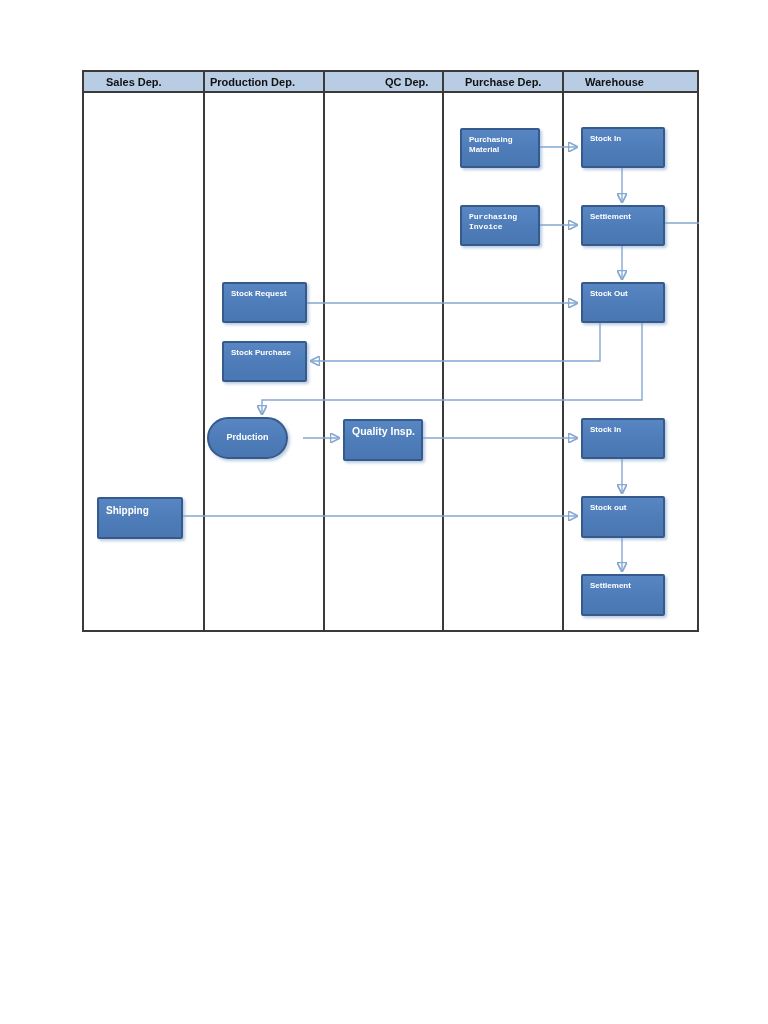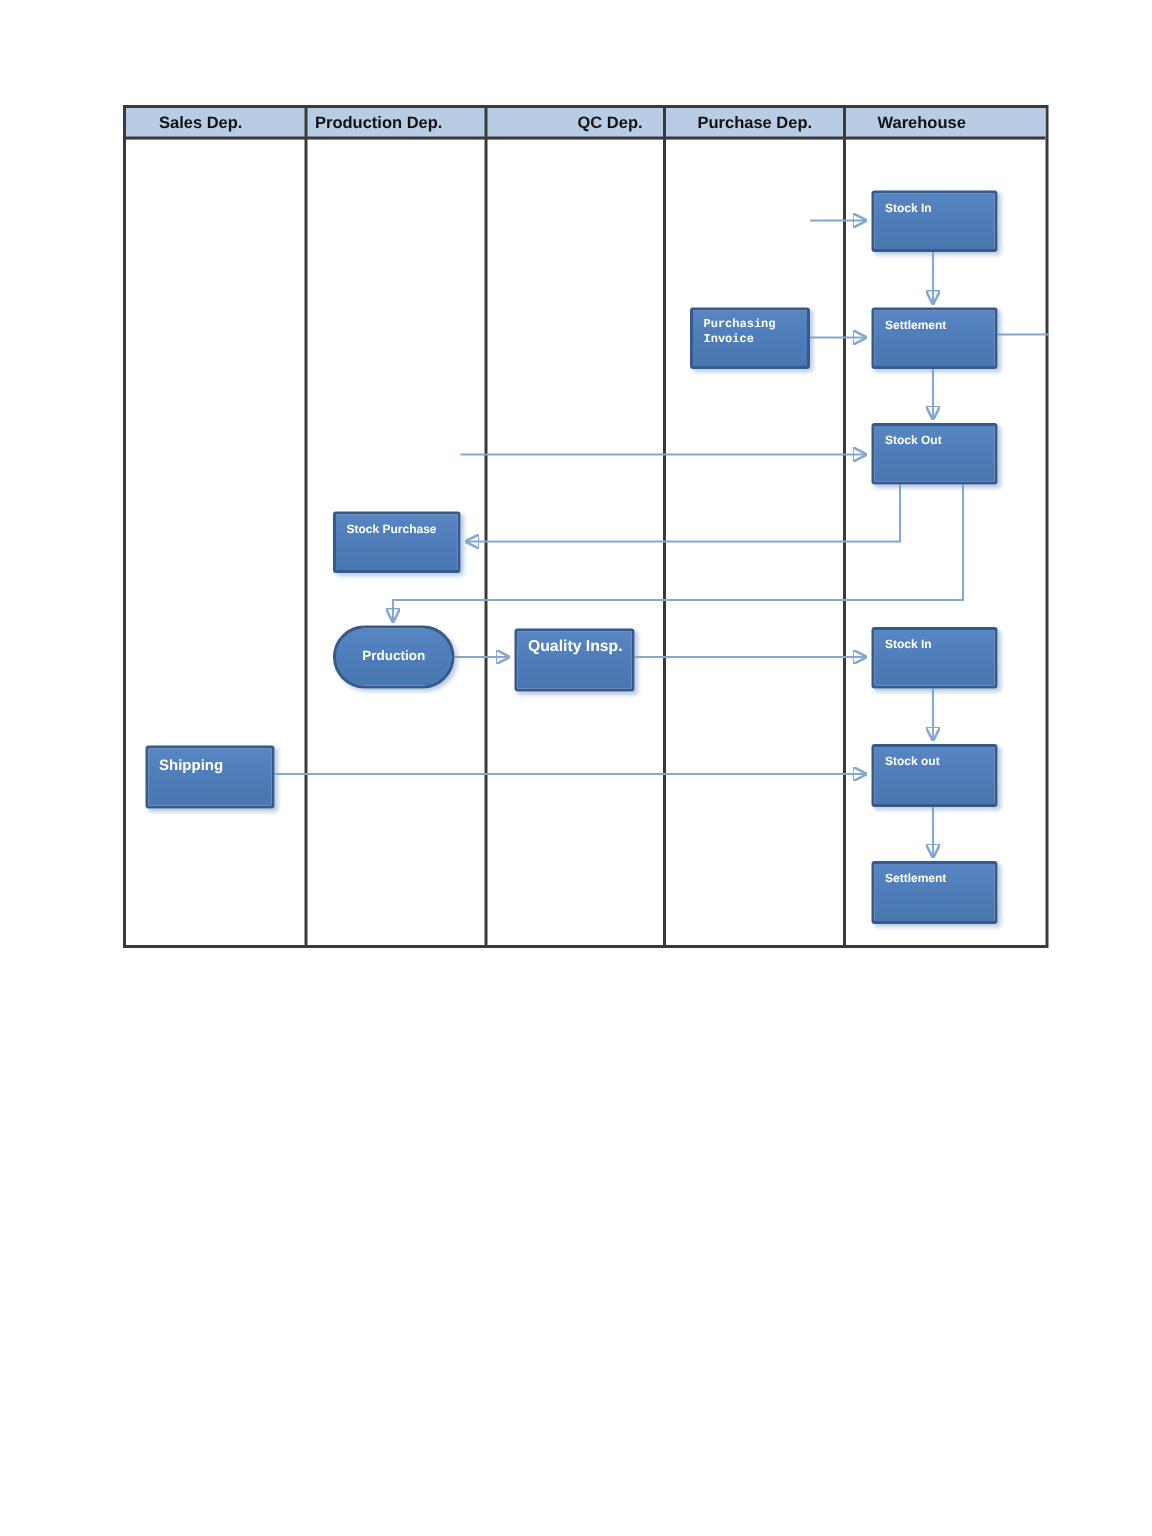--- a/index.html
+++ b/index.html
@@ -134,33 +134,35 @@
     <path d="M307 303 H577" marker-end="url(#arrow)"></path>
     <path d="M600 323 V361 H311" marker-end="url(#arrow)"></path>
     <path d="M642 323 V400 H262 V414" marker-end="url(#arrow)"></path>
     <path d="M303 438 H339" marker-end="url(#arrow)"></path>
     <path d="M423 438 H577" marker-end="url(#arrow)"></path>
     <path d="M622 459 V493" marker-end="url(#arrow)"></path>
     <path d="M183 516 H577" marker-end="url(#arrow)"></path>
     <path d="M622 538 V571" marker-end="url(#arrow)"></path>
   </svg>
 
+  <div class="node" style="left:460px; top:128px; width:80px; height:40px;">Purchasing Material</div>
 
   <div class="node" style="left:581px; top:127px; width:84px; height:41px;">Stock In</div>
 
   <div class="node" style="left:460px; top:205px; width:80px; height:41px;font-family:Liberation Mono, monospace;">Purchasing Invoice</div>
 
   <div class="node" style="left:581px; top:205px; width:84px; height:41px;">Settlement</div>
 
+  <div class="node" style="left:222px; top:282px; width:85px; height:41px;">Stock Request</div>
 
   <div class="node" style="left:581px; top:282px; width:84px; height:41px;">Stock Out</div>
 
   <div class="node" style="left:222px; top:341px; width:85px; height:41px;">Stock Purchase</div>
 
-  <div class="node stadium" style="left:222px; top:417px; width:81px; height:42px;">Prduction</div>
+  <div class="node stadium" style="left:207px; top:417px; width:81px; height:42px;">Prduction</div>
 
   <div class="node big-text" style="left:343px; top:419px; width:80px; height:42px;">Quality Insp.</div>
 
   <div class="node" style="left:581px; top:418px; width:84px; height:41px;">Stock In</div>
 
   <div class="node mid-text" style="left:97px; top:497px; width:86px; height:42px;">Shipping</div>
 
   <div class="node" style="left:581px; top:496px; width:84px; height:42px;">Stock out</div>
 
   <div class="node" style="left:581px; top:574px; width:84px; height:42px;">Settlement</div>

